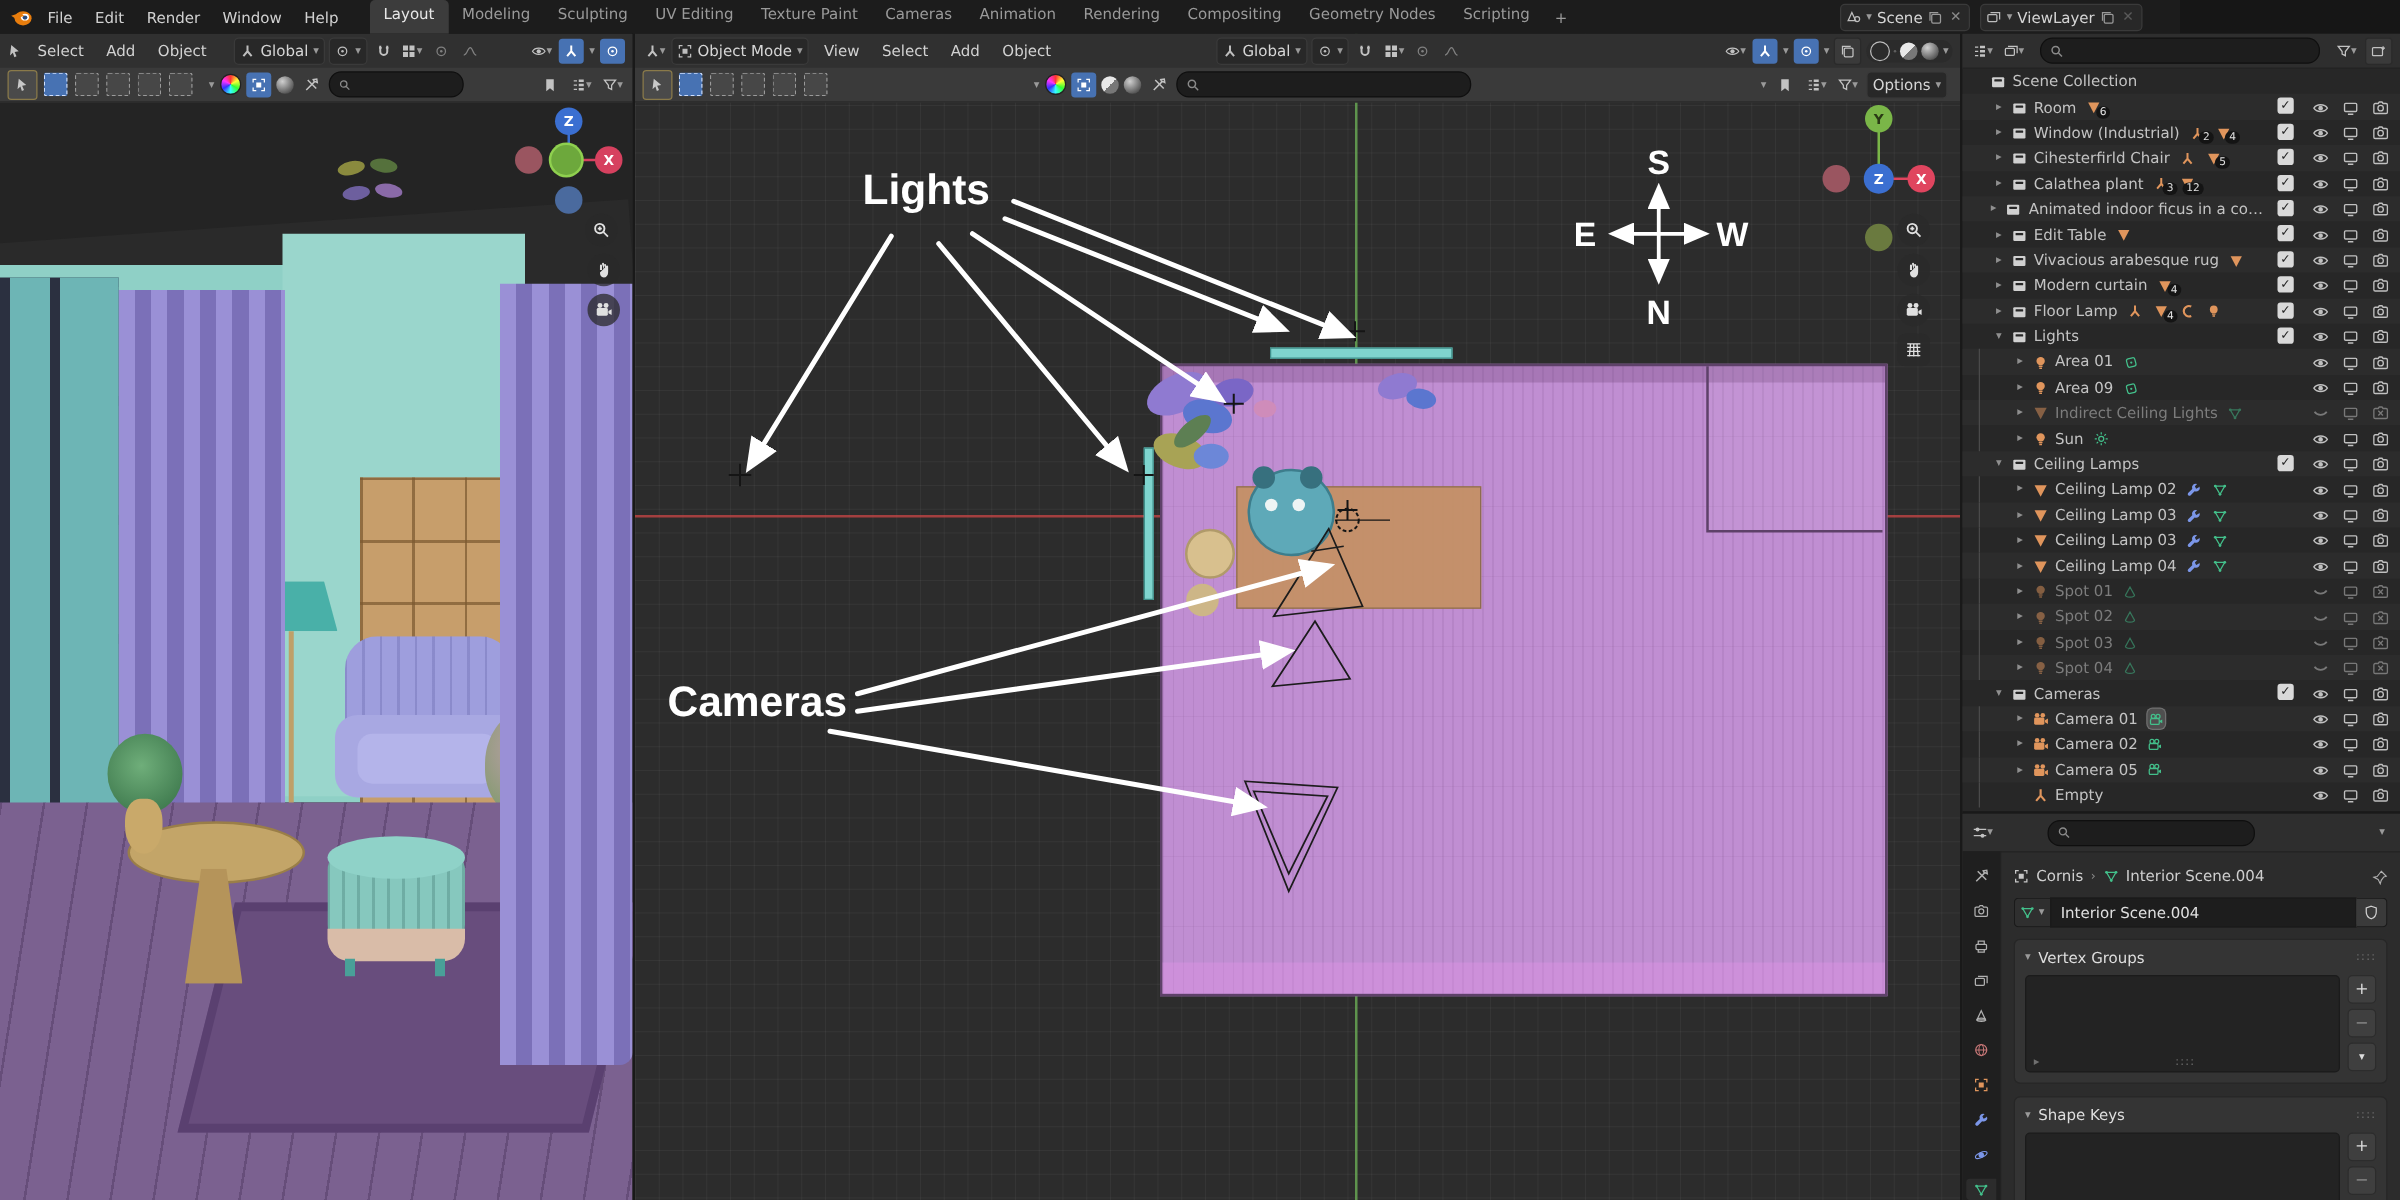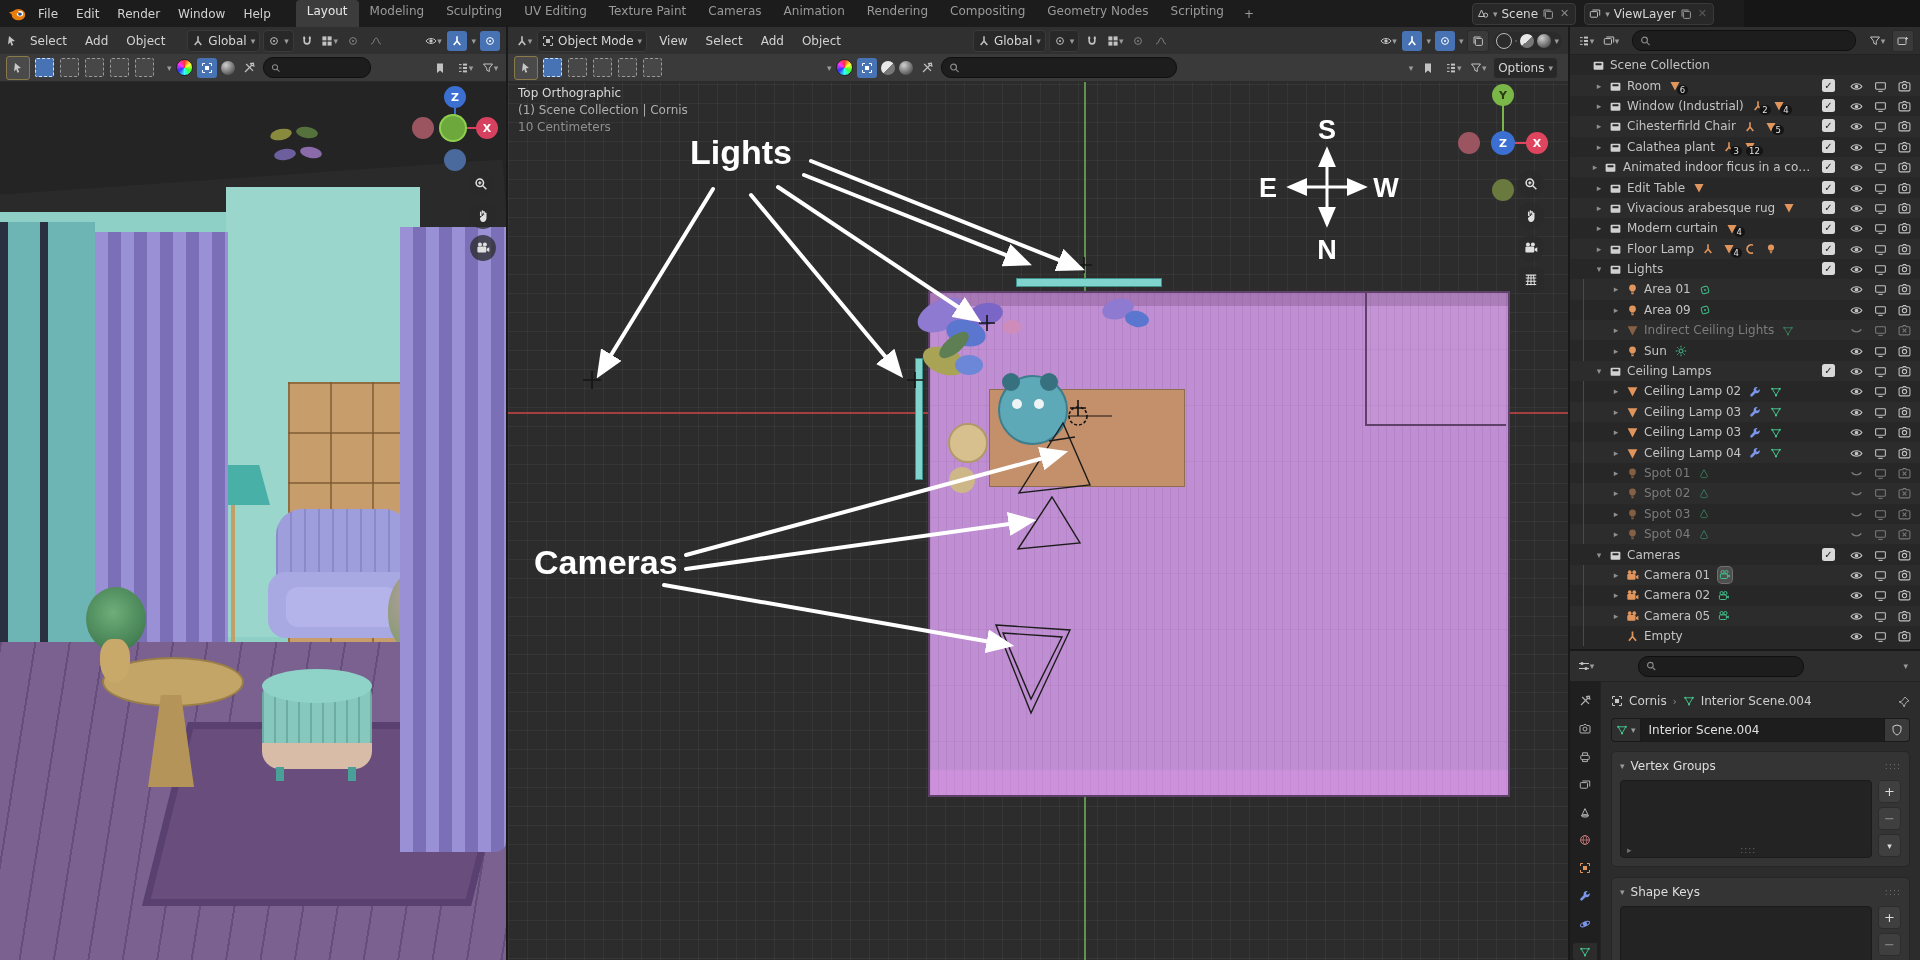--- a/index.html
+++ b/index.html
@@ -637,25 +637,20 @@
         <line x1="819" y1="160" x2="783" y2="160" marker-end="url(#ah)"></line>
         <line x1="819" y1="160" x2="855" y2="160" marker-end="url(#ah)"></line>
       </g>
       <g fill="#fff" font-family="Liberation Sans,sans-serif" font-weight="bold" font-size="27" text-anchor="middle">
         <text x="819" y="112">S</text>
         <text x="819" y="232">N</text>
         <text x="760" y="170">E</text>
         <text x="878" y="170">W</text>
       </g>
     </svg>
-    <div id="overlay-text">
-      <div class="l1">Top Orthographic</div>
-      <div class="l2">(1) Scene Collection | Cornis</div>
-      <div class="l3">10 Centimeters</div>
-    </div>
     <div class="anno" id="lights-label">Lights</div>
     <div class="anno" id="cameras-label">Cameras</div>
 
     <div class="gball" style="left:984px;top:57px;width:22px;height:22px;background:#7ab648;color:#2a3a15">Y</div>
     <div style="position:absolute;left:994px;top:78px;width:2px;height:28px;background:#7ab648;z-index:24"></div>
     <div style="position:absolute;left:1005px;top:115px;width:14px;height:2px;background:#e0455f;z-index:24"></div>
     <div class="gball" style="left:1018px;top:105px;width:22px;height:22px;background:#e0455f">X</div>
     <div class="gball" style="left:983px;top:104px;width:24px;height:24px;background:#3b6fd1">Z</div>
     <div class="gball" style="left:950px;top:105px;width:22px;height:22px;background:#9a5560"></div>
     <div class="gball" style="left:984px;top:152px;width:22px;height:22px;background:#6a7a3f"></div>

